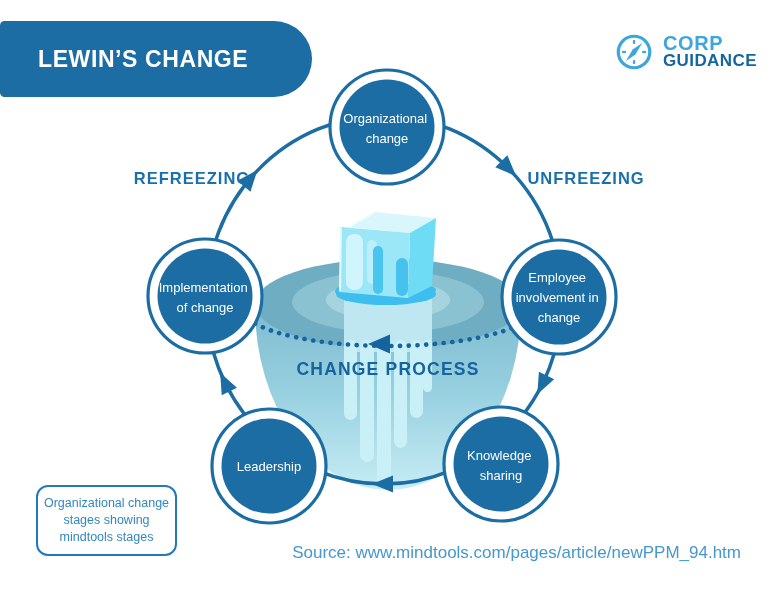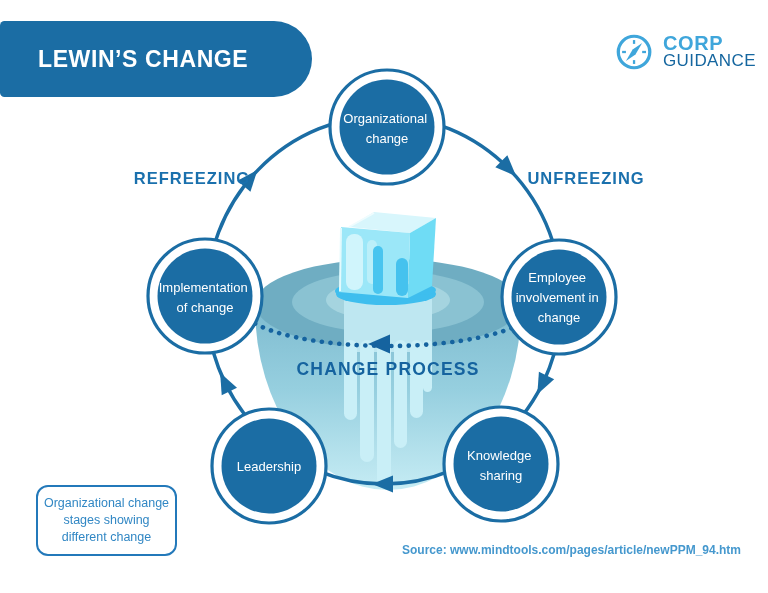--- a/index.html
+++ b/index.html
@@ -14,36 +14,36 @@
     display:flex;flex-direction:column;justify-content:center;
     padding-left:38px;box-sizing:border-box;
   }
   .title-line{
     color:#ffffff;font-weight:bold;font-size:23px;line-height:29px;letter-spacing:0.6px;
   }
   
   .logo{position:absolute;left:614px;top:31px;display:flex;align-items:center;gap:7px;}
   .logo-text{display:flex;flex-direction:column;}
   .logo-corp{color:#3FA6DB;font-weight:bold;font-size:20px;line-height:16px;letter-spacing:0.6px;}
-  .logo-guidance{color:#15669F;font-weight:normal;font-size:17px;line-height:19px;letter-spacing:0.4px;}
+  .logo-guidance{color:#15669F;font-weight:bold;font-size:17px;line-height:19px;letter-spacing:0.4px;}
   
   .diagram{position:absolute;left:0;top:0;}
   .node-text{fill:#ffffff;font-size:13px;font-family:"Liberation Sans",sans-serif;}
   .stage-label{fill:#1A70AD;font-size:16.5px;font-weight:bold;letter-spacing:1px;font-family:"Liberation Sans",sans-serif;}
   .center-label{fill:#15639F;font-size:17.5px;font-weight:bold;letter-spacing:1.2px;font-family:"Liberation Sans",sans-serif;}
   
   .caption-box{
     position:absolute;left:36px;top:485px;width:141px;height:71px;
     border:2.5px solid #2379BA;border-radius:12px;background:#ffffff;
     display:flex;flex-direction:column;justify-content:center;align-items:center;
     box-sizing:border-box;
   }
   .caption-line{color:#3187C4;font-size:12.5px;line-height:17px;text-align:center;}
   
-  .source-text{position:absolute;right:27px;top:543px;color:#4598CE;font-size:12px;font-weight:bold;}
+  .source-text{position:absolute;right:27px;top:543px;color:#4598CE;font-size:17px;}
 </style>
 </head>
 <body>
 
 <div class="canvas">
 
   <div class="title-box">
     <div class="title-line">LEWIN’S CHANGE</div>
   </div>
 
@@ -165,18 +165,18 @@
       </text>
     </g>
 
     <text class="stage-label" x="192" y="184" text-anchor="middle">REFREEZING</text>
     <text class="stage-label" x="586" y="184" text-anchor="middle">UNFREEZING</text>
   </svg>
 
   <div class="caption-box">
     <div class="caption-line">Organizational change</div>
     <div class="caption-line">stages showing</div>
-    <div class="caption-line">different change</div>
+    <div class="caption-line">mindtools stages</div>
   </div>
 
   <div class="source-text">Source: www.mindtools.com/pages/article/newPPM_94.htm</div>
 
 </div>
 
 </body></html>

